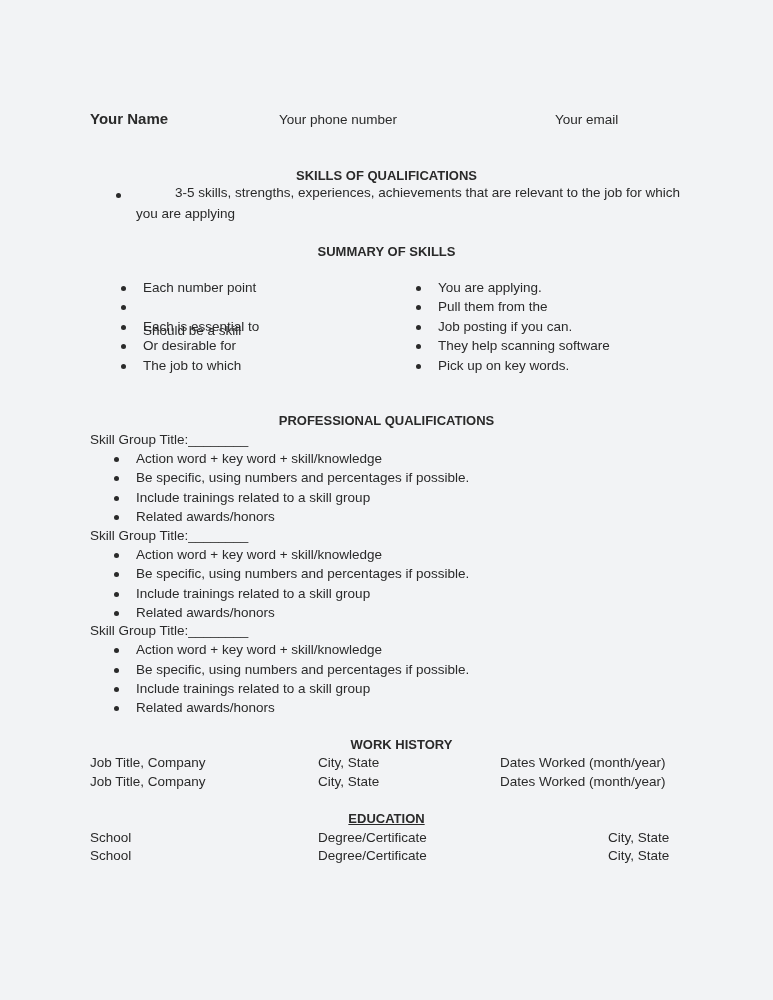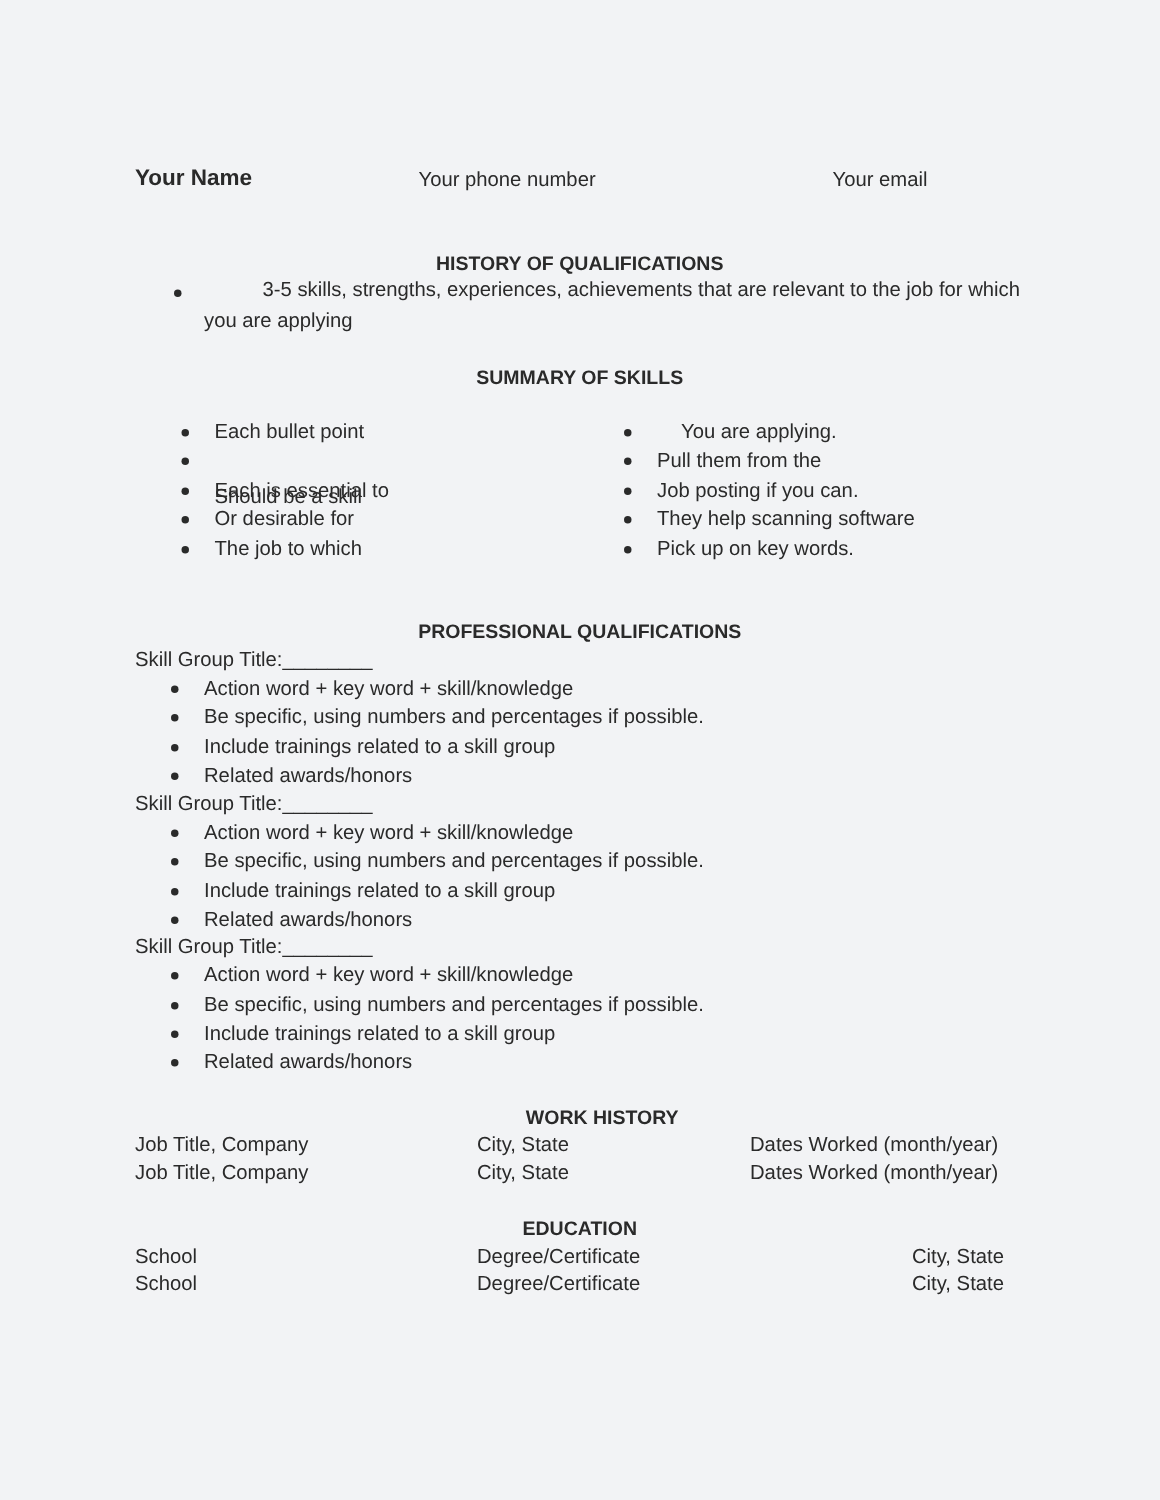--- a/index.html
+++ b/index.html
@@ -12,41 +12,41 @@
 </style>
 </head>
 <body>
 
 <div>
 
   <div class="abs name" style="left:90px;top:110px;">Your Name</div>
   <div class="abs" style="left:279px;top:112px;">Your phone number</div>
   <div class="abs" style="left:555px;top:112px;">Your email</div>
 
-  <div class="abs h" style="top:168px;">HISTORY OF QUALIFICATIONS</div>
+  <div class="abs h" style="top:168px;">SKILLS OF QUALIFICATIONS</div>
   <span class="bullet" style="left:116px;top:193px;"></span>
   <div class="abs" style="left:136px;top:185px;margin-left:39px;">3-5 skills, strengths, experiences, achievements that are relevant to the job for which</div>
   <div class="abs" style="left:136px;top:206px;">you are applying</div>
 
   <div class="abs h" style="top:244px;">SUMMARY OF SKILLS</div>
   <div>
     <span class="bullet" style="left:121px;top:286px;"></span>
-    <div class="abs" style="left:143px;top:280px;">Each bullet point</div>
+    <div class="abs" style="left:143px;top:280px;">Each number point</div>
     <span class="bullet" style="left:121px;top:305px;"></span>
     <div class="abs" style="left:143px;top:299px;margin-top:24px;">Should be a skill</div>
     <span class="bullet" style="left:121px;top:325px;"></span>
     <div class="abs" style="left:143px;top:319px;">Each is essential to</div>
     <span class="bullet" style="left:121px;top:344px;"></span>
     <div class="abs" style="left:143px;top:338px;">Or desirable for</div>
     <span class="bullet" style="left:121px;top:364px;"></span>
     <div class="abs" style="left:143px;top:358px;">The job to which</div>
   </div>
   <div>
     <span class="bullet" style="left:416px;top:286px;"></span>
-    <div class="abs" style="left:438px;top:280px;margin-left:16px;">You are applying.</div>
+    <div class="abs" style="left:438px;top:280px;">You are applying.</div>
     <span class="bullet" style="left:416px;top:305px;"></span>
     <div class="abs" style="left:438px;top:299px;">Pull them from the</div>
     <span class="bullet" style="left:416px;top:325px;"></span>
     <div class="abs" style="left:438px;top:319px;">Job posting if you can.</div>
     <span class="bullet" style="left:416px;top:344px;"></span>
     <div class="abs" style="left:438px;top:338px;">They help scanning software</div>
     <span class="bullet" style="left:416px;top:364px;"></span>
     <div class="abs" style="left:438px;top:358px;">Pick up on key words.</div>
   </div>
 
@@ -93,21 +93,21 @@
     <div class="abs" style="left:90px;top:755px;">Job Title, Company</div>
     <div class="abs" style="left:318px;top:755px;">City, State</div>
     <div class="abs" style="left:500px;top:755px;">Dates Worked (month/year)</div>
   </div>
   <div>
     <div class="abs" style="left:90px;top:774px;">Job Title, Company</div>
     <div class="abs" style="left:318px;top:774px;">City, State</div>
     <div class="abs" style="left:500px;top:774px;">Dates Worked (month/year)</div>
   </div>
 
-  <div class="abs h" style="top:811px;">EDUCATION</div>
+  <div class="abs h" style="top:811px;text-decoration:underline;">EDUCATION</div>
   <div>
     <div class="abs" style="left:90px;top:830px;">School</div>
     <div class="abs" style="left:318px;top:830px;">Degree/Certificate</div>
     <div class="abs" style="left:608px;top:830px;">City, State</div>
   </div>
   <div>
     <div class="abs" style="left:90px;top:848px;">School</div>
     <div class="abs" style="left:318px;top:848px;">Degree/Certificate</div>
     <div class="abs" style="left:608px;top:848px;">City, State</div>
   </div>

